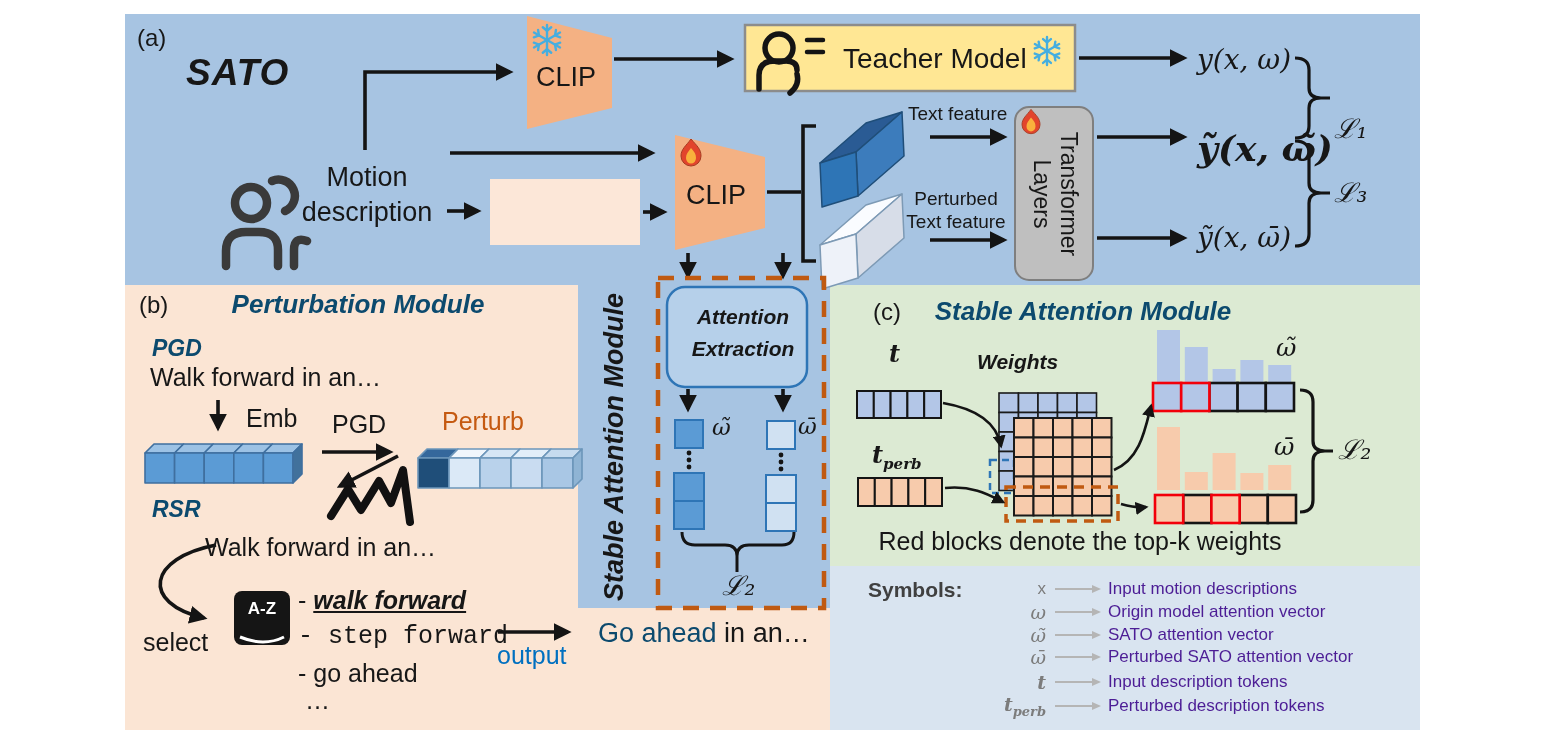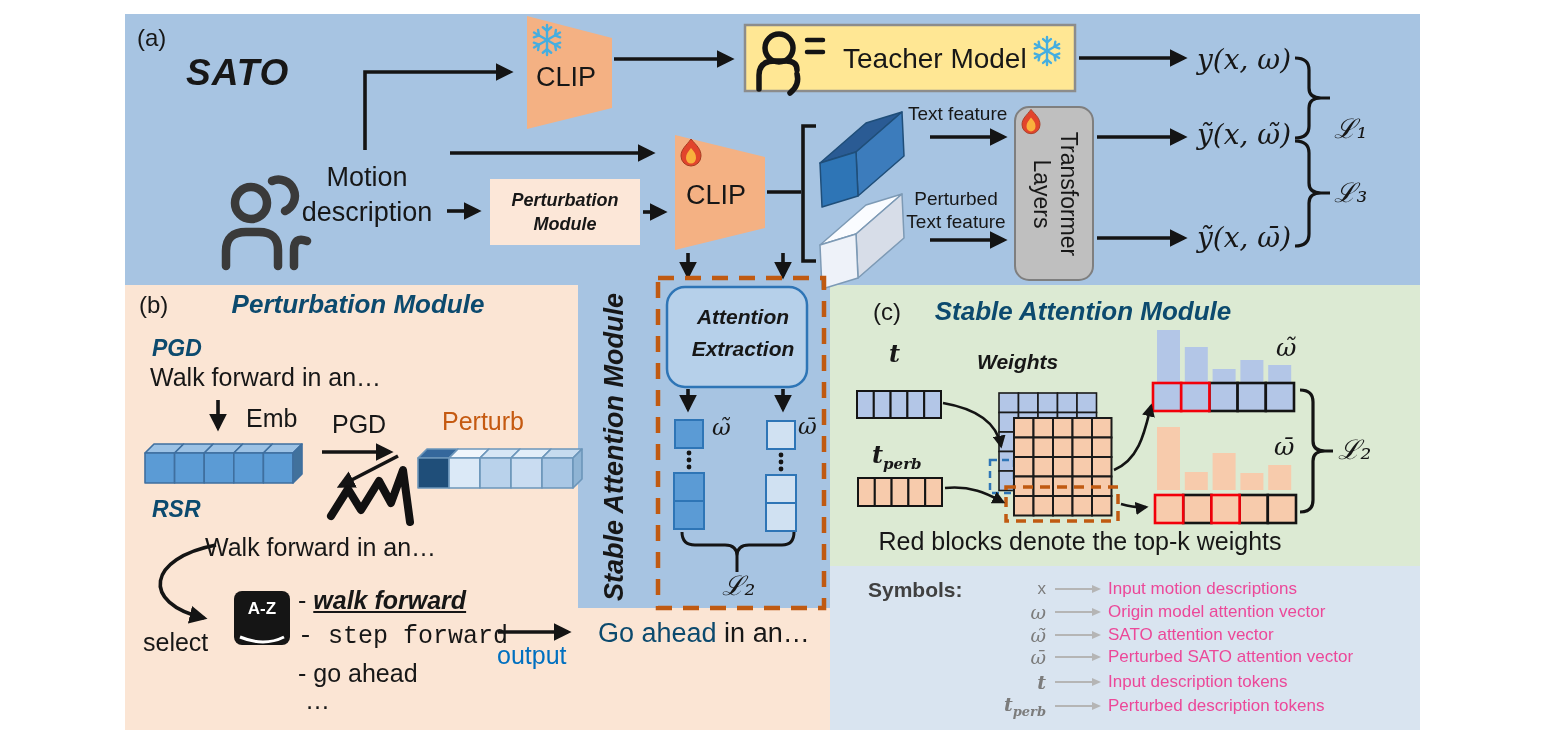--- a/index.html
+++ b/index.html
@@ -17,21 +17,21 @@
   .rot-cw{transform:rotate(90deg);}
   
   .leg-row{position:absolute;left:988px;display:flex;align-items:center;height:22px;z-index:2;}
   .lsym{width:58px;text-align:right;margin-right:8px;font-family:"DejaVu Serif",serif;
         font-style:italic;font-size:19px;color:#7c7c7c;}
   .lsym.up{font-style:normal;font-family:"Liberation Sans",sans-serif;font-size:17px;}
   .lsym.bold{font-weight:700;}
   .lsym sub{font-size:13px;}
   .larr line{stroke:#b5b5b5;stroke-width:2;}
   .larr path{fill:#b5b5b5;}
-  .llab{font-size:17px;color:#ec4899;margin-left:6px;}
+  .llab{font-size:17px;color:#4c1d95;margin-left:6px;}
 </style>
 </head>
 <body>
 
 <div class="fig">
 
   <div class="panel" id="p-peach" style="left: 125px; top: 285px; width: 705px; height: 445px; background: rgb(251, 229, 212);"></div>
   <div class="panel" id="p-green" style="left: 830px; top: 285px; width: 590px; height: 281px; background: rgb(220, 234, 211);"></div>
   <div class="panel" id="p-legend" style="left: 830px; top: 566px; width: 590px; height: 164px; background: rgb(217, 228, 240);"></div>
   <div class="panel" id="p-mid" style="left: 578px; top: 285px; width: 252px; height: 323px; background: rgb(167, 196, 226);"></div>
@@ -354,35 +354,31 @@
 
   <div class="t" style="left:137px;top:24px;font-size:24px;">(a)</div>
   <div class="t bi" style="left:186px;top:52px;font-size:37px;letter-spacing:1px;">SATO</div>
   <div class="t ctr" style="left:526px;top:62px;width:80px;font-size:27px;">CLIP</div>
   <div class="t ctr" style="left:676px;top:180px;width:80px;font-size:27px;">CLIP</div>
   <div class="t" style="left:843px;top:43px;width:190px;font-size:28px;">Teacher Model</div>
   <div class="t ctr" style="left:297px;top:160px;width:140px;font-size:27px;line-height:35px;">
     <div>Motion</div>
     <div>description</div>
   </div>
-  <div class="t bi ctr" style="left:490px;top:188px;width:150px;font-size:18px;line-height:24px;">
-    <div>Perturbation</div>
-    <div>Module</div>
-  </div>
   <div class="t" style="left:908px;top:103px;font-size:19px;">Text feature</div>
   <div class="t ctr" style="left:900px;top:187px;width:112px;font-size:19px;line-height:23px;">
     <div>Perturbed</div>
     <div>Text feature</div>
   </div>
   <div class="t ctr rot-cw" style="left:969px;top:166px;width:170px;height:56px;font-size:23px;line-height:27px;">
     <div>Transformer</div>
     <div>Layers</div>
   </div>
   <div class="t math" style="left:1197px;top:44px;font-size:28px;">y(x, ω)</div>
-  <div class="t math" style="left:1197px;top:119px;font-size:28px;">ỹ(x, ω̃)</div>
+  <div class="t math" style="left:1197px;top:128px;font-size:36px;font-weight:bold;">ỹ(x, ω̃)</div>
   <div class="t math" style="left:1197px;top:222px;font-size:28px;">ỹ(x, ω̄)</div>
   <div class="t math" style="left:1334px;top:82px;font-size:27px;margin-top:31px;">ℒ₁</div>
   <div class="t math" style="left:1334px;top:177px;font-size:27px;">ℒ₃</div>
 
   <div class="t" style="left:139px;top:291px;font-size:24px;">(b)</div>
   <div class="t bi red ctr" style="left:208px;top:290px;width:300px;font-size:26px;">Perturbation Module</div>
   <div class="t bi red" style="left:152px;top:335px;font-size:23px;">PGD</div>
   <div class="t" style="left:150px;top:363px;font-size:25px;">Walk forward in an…</div>
   <div class="t" style="left:246px;top:404px;font-size:25px;">Emb</div>
   <div class="t" style="left:332px;top:410px;font-size:25px;">PGD</div>

